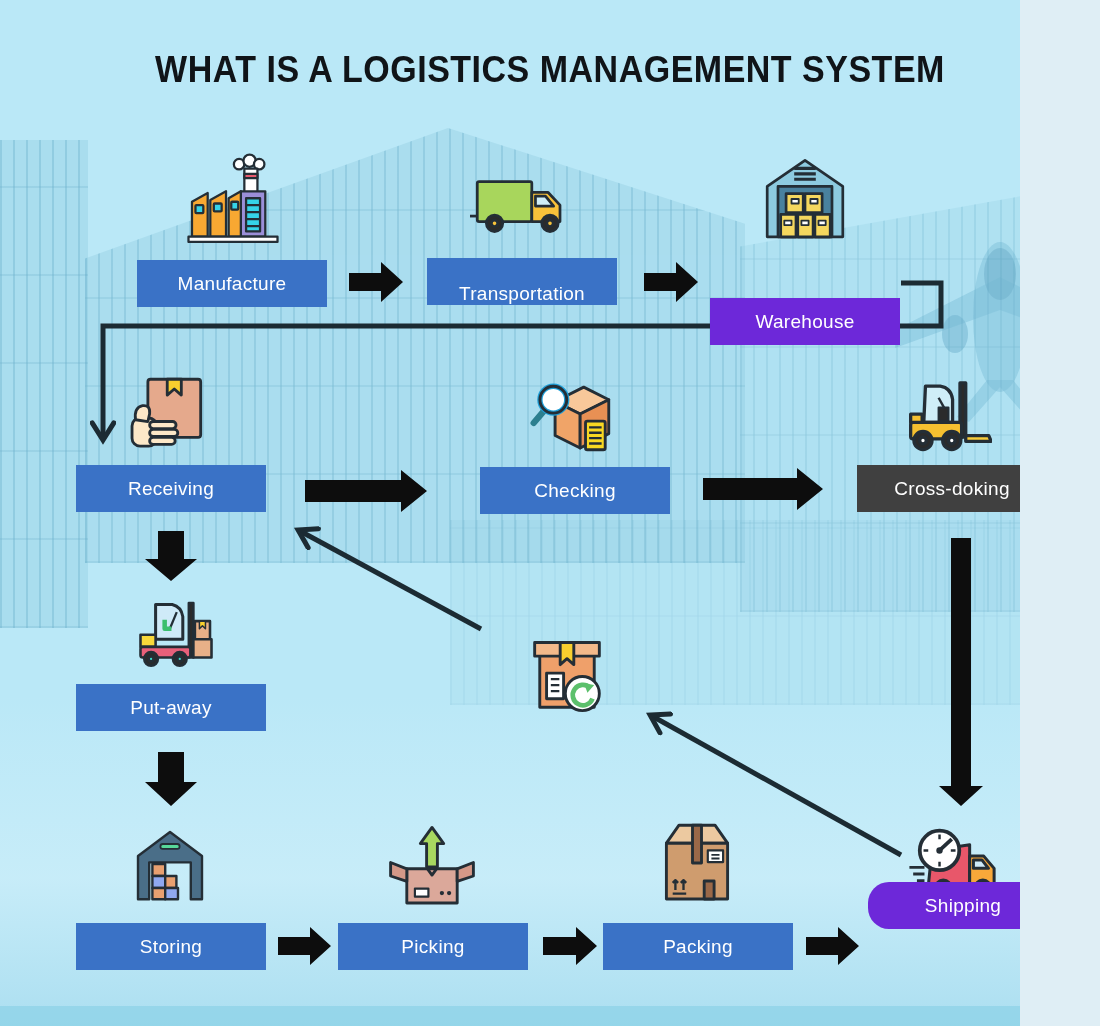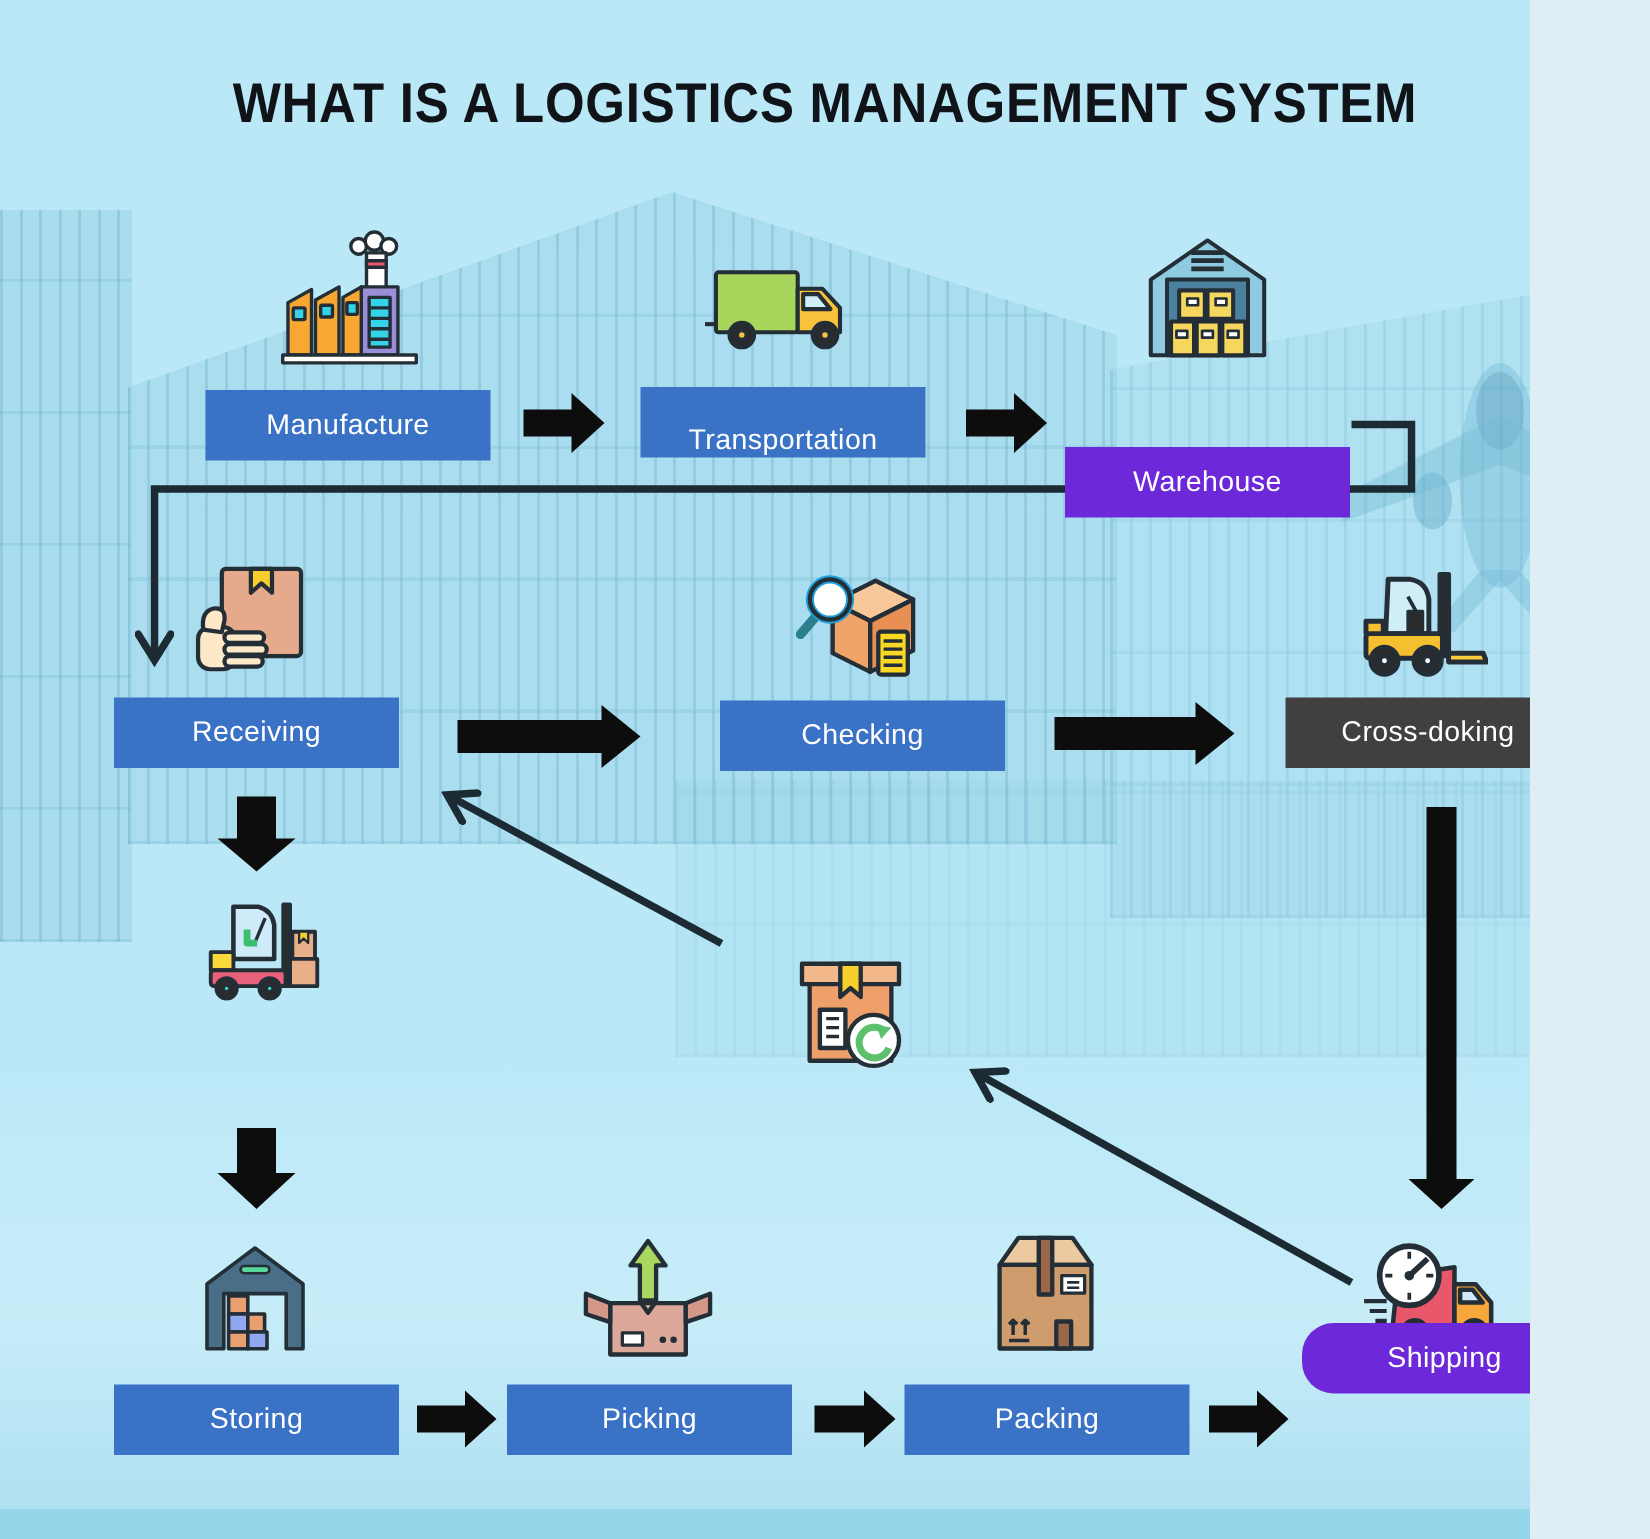--- a/index.html
+++ b/index.html
@@ -290,20 +290,23 @@
   </div>
   <div class="node" style="left:76px;top:465px;background:#3a72c6;">
     <span>Receiving</span>
   </div>
   <div class="node" style="left:480px;top:467px;background:#3a72c6;">
     <span>Checking</span>
   </div>
   <div class="node" style="left:857px;top:465px;background:#404040;">
     <span>Cross-doking</span>
   </div>
+  <div class="node" style="left:76px;top:684px;background:#3a72c6;">
+    <span>Put-away</span>
+  </div>
   <div class="node" style="left:76px;top:923px;background:#3a72c6;justify-content:center;">
     <span>Storing</span>
   </div>
   <div class="node" style="left:338px;top:923px;background:#3a72c6;">
     <span>Picking</span>
   </div>
   <div class="node" style="left:603px;top:923px;background:#3a72c6;">
     <span>Packing</span>
   </div>
   <div class="node" style="left:868px;top:882px;background:#6d28d9;border-radius:21px;">

